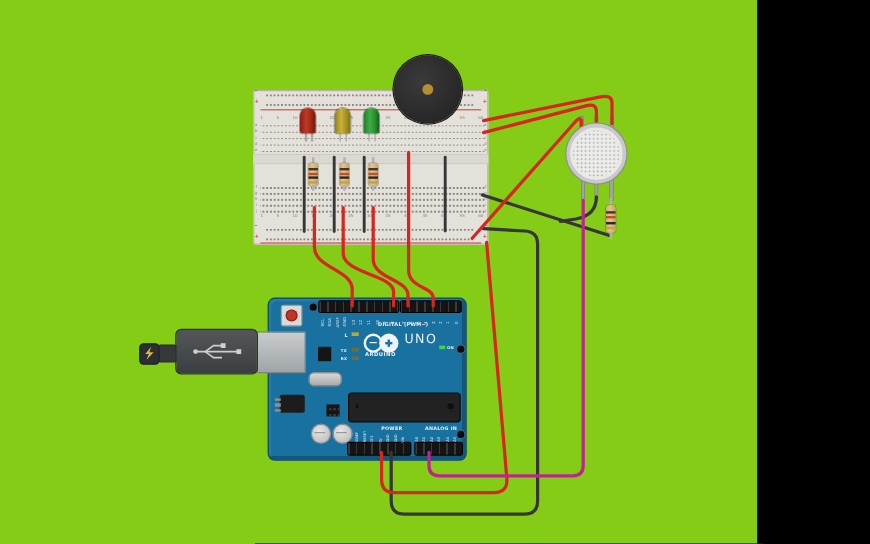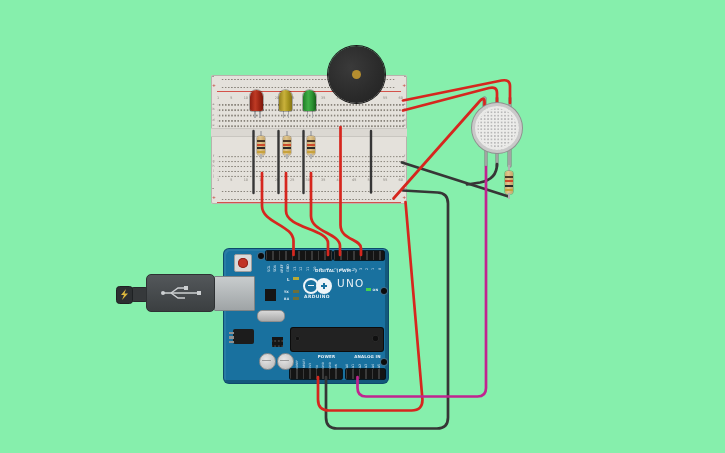--- a/index.html
+++ b/index.html
@@ -1,16 +1,16 @@
 <!DOCTYPE html>
 <html><head>
 <meta charset="utf-8">
 <style>
   html,body{margin:0;padding:0;background:#000;}
-  #stage{position:relative;width:725px;height:453px;background:#86efac;overflow:hidden;
+  #stage{position:relative;width:631px;height:453px;background:#84cc16;overflow:hidden;
          font-family:"DejaVu Sans",sans-serif;}
   .abs{position:absolute;}
   
   .breadboard{background:#e4e1db;border-radius:2px;box-shadow:0 0 0 1px #b7b3ac inset;z-index:5;}
   .dots{background-image:radial-gradient(circle,#8a857c .75px,transparent .85px);}
   .railline{background:#d4524a;height:1.4px;}
   .numrow{display:flex;justify-content:space-between;font-size:3.4px;color:#85817a;}
   .letcol{display:flex;flex-direction:column;justify-content:space-between;align-items:center;
           font-size:3.2px;color:#85817a;}
   .railsign{font-size:4.6px;line-height:4.6px;color:#6a665f;font-weight:bold;}

